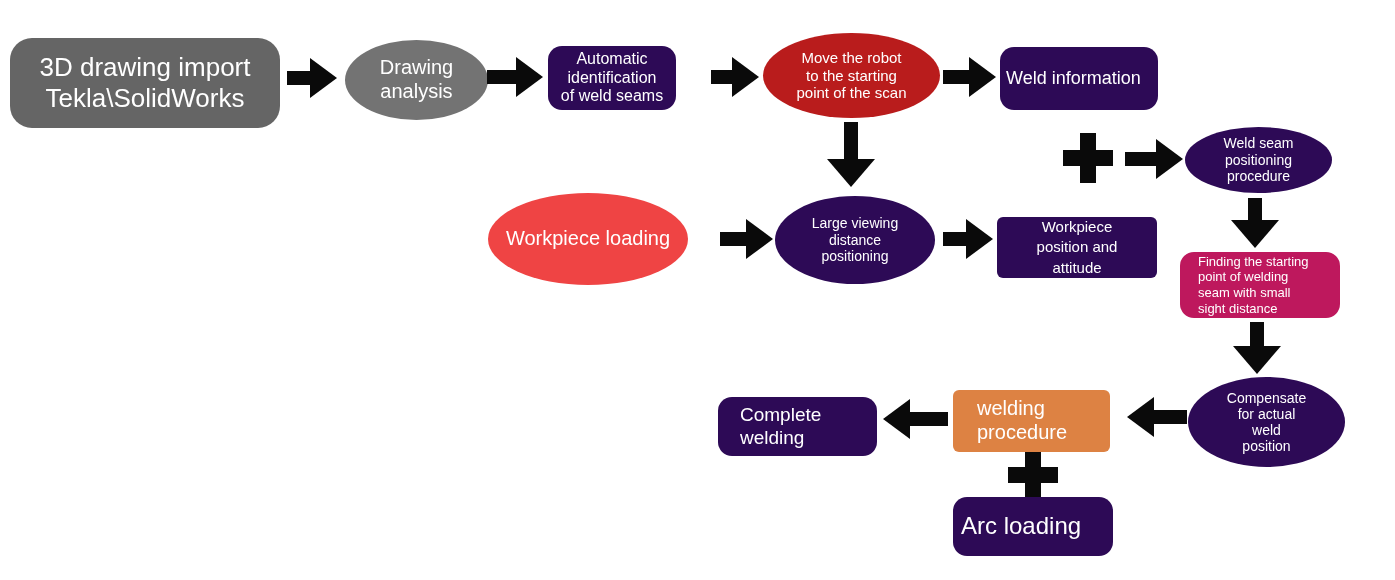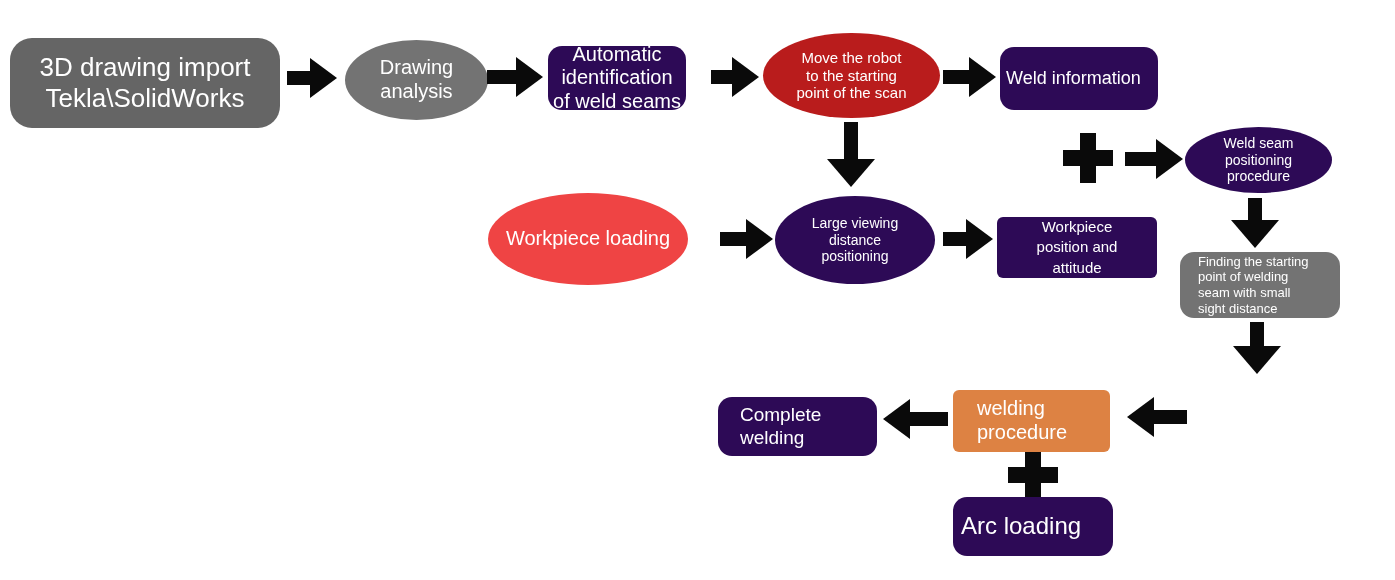--- a/index.html
+++ b/index.html
@@ -45,21 +45,21 @@
   <div class="node ell" style="left: 345px; top: 40px; width: 143px; height: 80px; font-size: 20px; background: #737373;">
     <span class="lbl">Drawing
 analysis</span>
   </div>
 
   <div class="arr" style="left:487px;top:57px;width:56px;height:40px;">
     <div class="shaft" style="left:0;top:13px;width:31px;height:14px;"></div>
     <div class="head hr" style="left:29px;top:0;"></div>
   </div>
 
-  <div class="node rect" style="left: 548px; top: 46px; width: 138px; height: 64px; font-size: 20px; background: rgb(45, 10, 86);">
+  <div class="node rect" style="left: 548px; top: 46px; width: 128px; height: 64px; font-size: 16px; background: rgb(45, 10, 86);">
     <span class="lbl">Automatic
 identification
 of weld seams</span>
   </div>
 
   <div class="arr" style="left:711px;top:57px;width:48px;height:40px;">
     <div class="shaft" style="left:0;top:13px;width:23px;height:14px;"></div>
     <div class="head hr" style="left:21px;top:0;"></div>
   </div>
 
@@ -123,32 +123,38 @@
     <span class="lbl" style="line-height:1.35;">Workpiece
 position and
 attitude</span>
   </div>
 
   <div class="arr" style="left:1231px;top:198px;width:48px;height:50px;">
     <div class="shaft" style="left:17px;top:0;width:14px;height:24px;"></div>
     <div class="head hd" style="left:0;top:22px;"></div>
   </div>
 
-  <div class="node rect la" style="left: 1180px; top: 252px; width: 160px; height: 66px; font-size: 13px; padding-left: 18px; background: #737373;">
+  <div class="node rect la" style="left: 1180px; top: 252px; width: 160px; height: 66px; font-size: 13px; padding-left: 18px; background: #be185d;">
     <span class="lbl" style="line-height:1.2;">Finding the starting
 point of welding
 seam with small
 sight distance</span>
   </div>
 
   <div class="arr" style="left:1233px;top:322px;width:48px;height:52px;">
     <div class="shaft" style="left:17px;top:0;width:14px;height:26px;"></div>
     <div class="head hd" style="left:0;top:24px;"></div>
   </div>
 
+  <div class="node ell" style="left: 1188px; top: 377px; width: 157px; height: 90px; font-size: 14px; background: rgb(45, 10, 86);">
+    <span class="lbl" style="line-height:1.15;">Compensate
+for actual
+weld
+position</span>
+  </div>
 
   <div class="arr" style="left:1127px;top:397px;width:60px;height:40px;">
     <div class="head hl" style="left:0;top:0;"></div>
     <div class="shaft" style="left:25px;top:13px;width:35px;height:14px;"></div>
   </div>
 
   <div class="node rect-sm la" style="left: 953px; top: 390px; width: 157px; height: 62px; font-size: 20px; padding-left: 24px; background: rgb(221, 130, 67);">
     <span class="lbl">welding
 procedure</span>
   </div>

